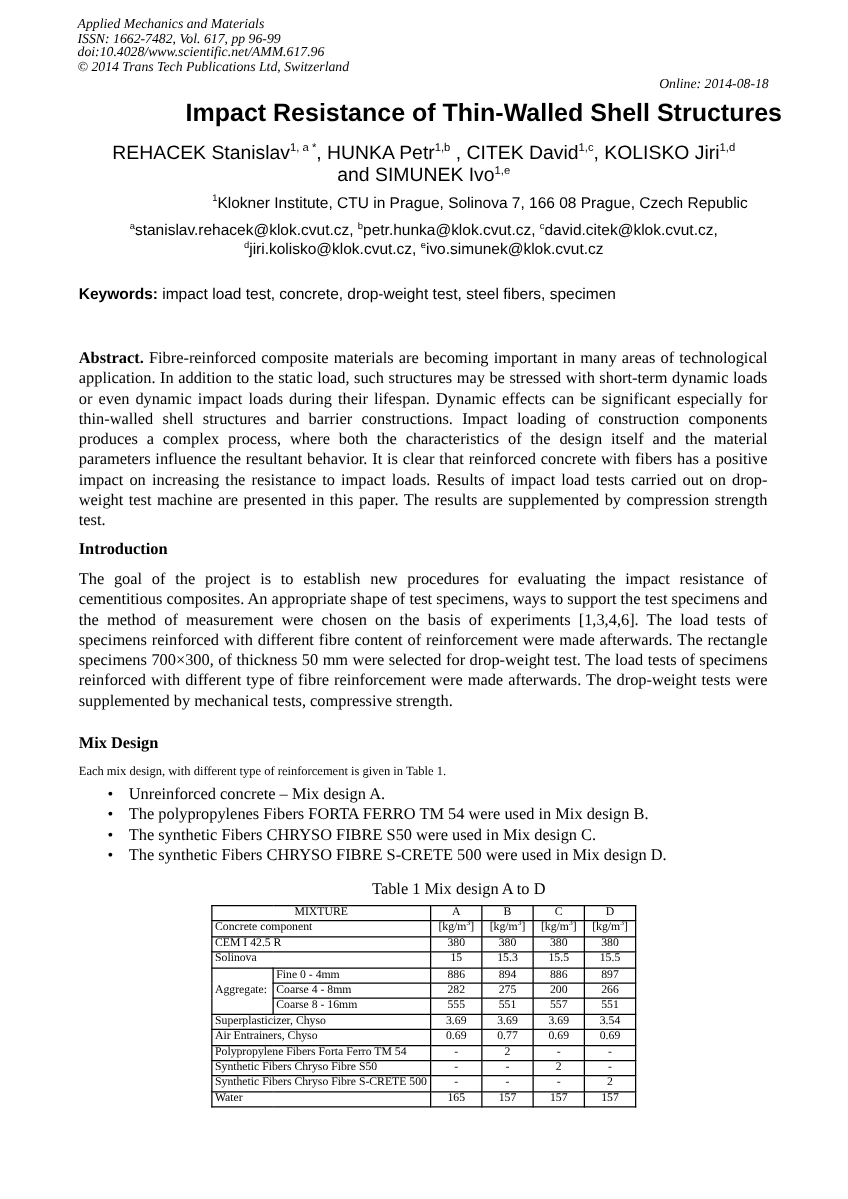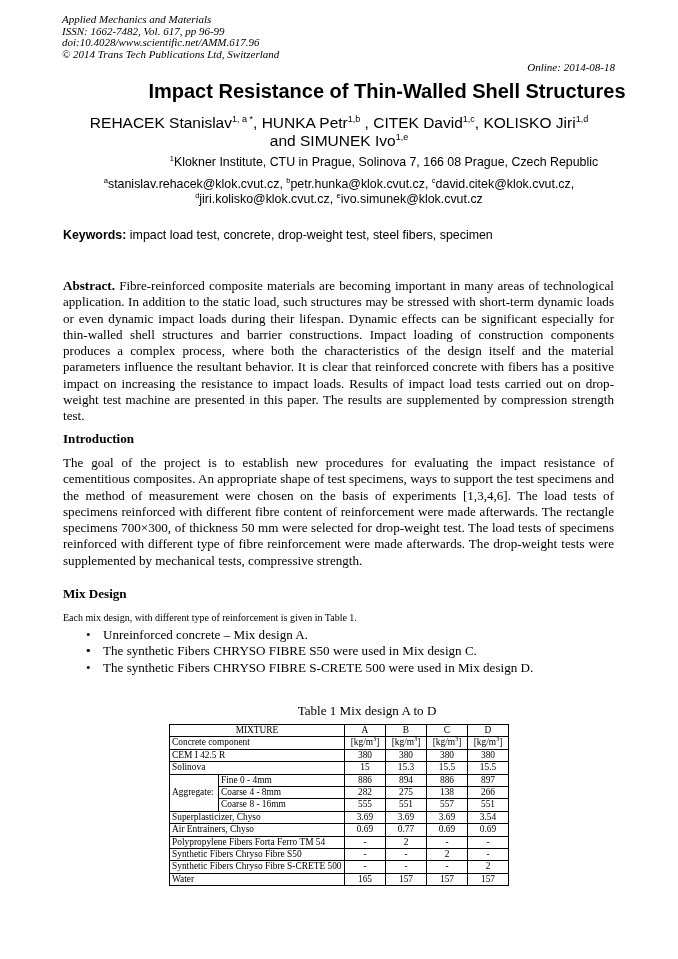--- a/index.html
+++ b/index.html
@@ -85,21 +85,21 @@
   <span>Fibre-reinforced composite materials are becoming important in many areas of technological application. In addition to the static load, such structures may be stressed with short-term dynamic loads or even dynamic impact loads during their lifespan. Dynamic effects can be significant especially for thin-walled shell structures and barrier constructions. Impact loading of construction components produces a complex process, where both the characteristics of the design itself and the material parameters influence the resultant behavior. It is clear that reinforced concrete with fibers has a positive impact on increasing the resistance to impact loads. Results of impact load tests carried out on drop-weight test machine are presented in this paper. The results are supplemented by compression strength test.</span>
 </div>
 
 <div class="h intro-h">Introduction</div>
 <div class="para intro">The goal of the project is to establish new procedures for evaluating the impact resistance of cementitious composites. An appropriate shape of test specimens, ways to support the test specimens and the method of measurement were chosen on the basis of experiments [1,3,4,6]. The load tests of specimens reinforced with different fibre content of reinforcement were made afterwards. The rectangle specimens 700×300, of thickness 50 mm were selected for drop-weight test. The load tests of specimens reinforced with different type of fibre reinforcement were made afterwards. The drop-weight tests were supplemented by mechanical tests, compressive strength.</div>
 
 <div class="h mix-h">Mix Design</div>
 <div class="mix-p">Each mix design, with different type of reinforcement is given in Table 1.</div>
 <ul class="bullets">
   <li><span class="dot">•</span><span>Unreinforced concrete – Mix design A.</span></li>
-  <li><span class="dot">•</span></li>
+  <li><span class="dot">•</span><span>The polypropylenes Fibers FORTA FERRO TM 54 were used in Mix design B.</span></li>
   <li><span class="dot">•</span><span>The synthetic Fibers CHRYSO FIBRE S50 were used in Mix design C.</span></li>
   <li><span class="dot">•</span><span>The synthetic Fibers CHRYSO FIBRE S-CRETE 500 were used in Mix design D.</span></li>
 </ul>
 
 <div class="caption">Table 1 Mix design A to D</div>
 
 <table class="mix">
   <tbody id="mix-tbody">
     <tr>
       <td colspan="2" class="center">MIXTURE</td>
@@ -134,21 +134,21 @@
         <td>Fine 0 - 4mm</td>
         <td class="num">886</td>
         <td class="num">894</td>
         <td class="num">886</td>
         <td class="num">897</td>
       </tr>
       <tr>
         <td>Coarse 4 - 8mm</td>
         <td class="num">282</td>
         <td class="num">275</td>
-        <td class="num">138</td>
+        <td class="num">200</td>
         <td class="num">266</td>
       </tr>
       <tr class="thick">
         <td>Coarse 8 - 16mm</td>
         <td class="num">555</td>
         <td class="num">551</td>
         <td class="num">557</td>
         <td class="num">551</td>
       </tr>
       <tr class="thick">

